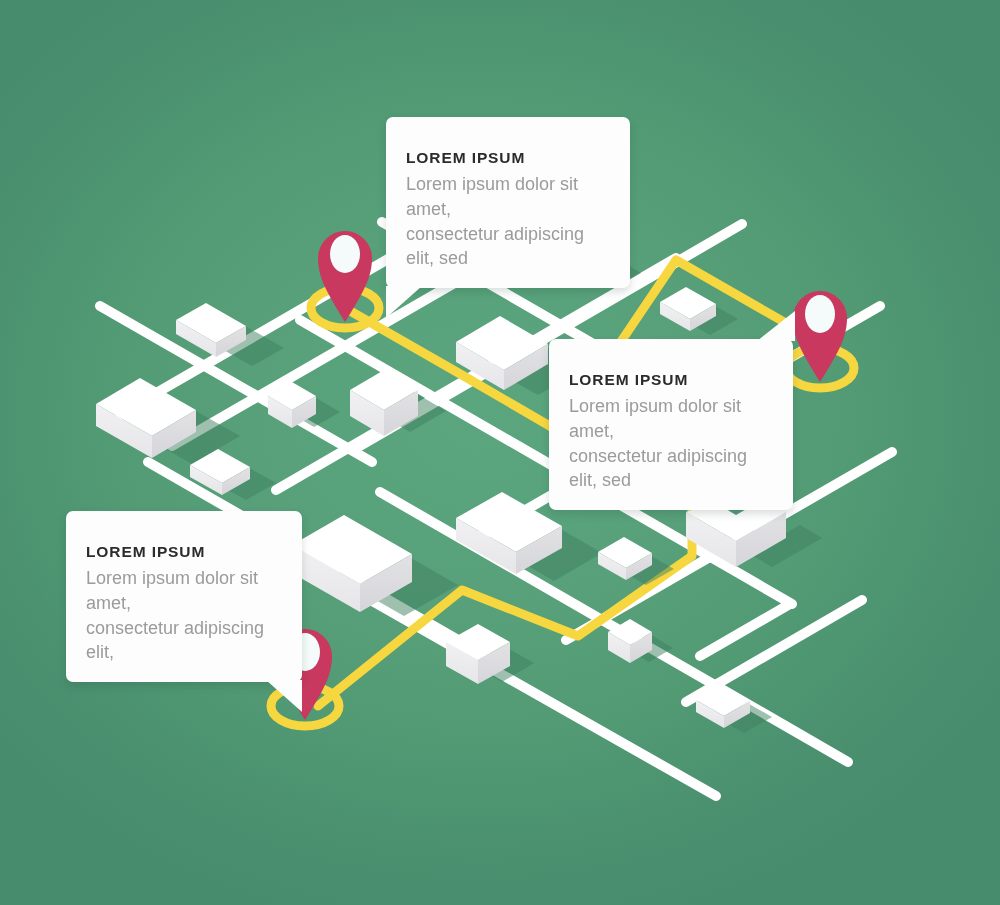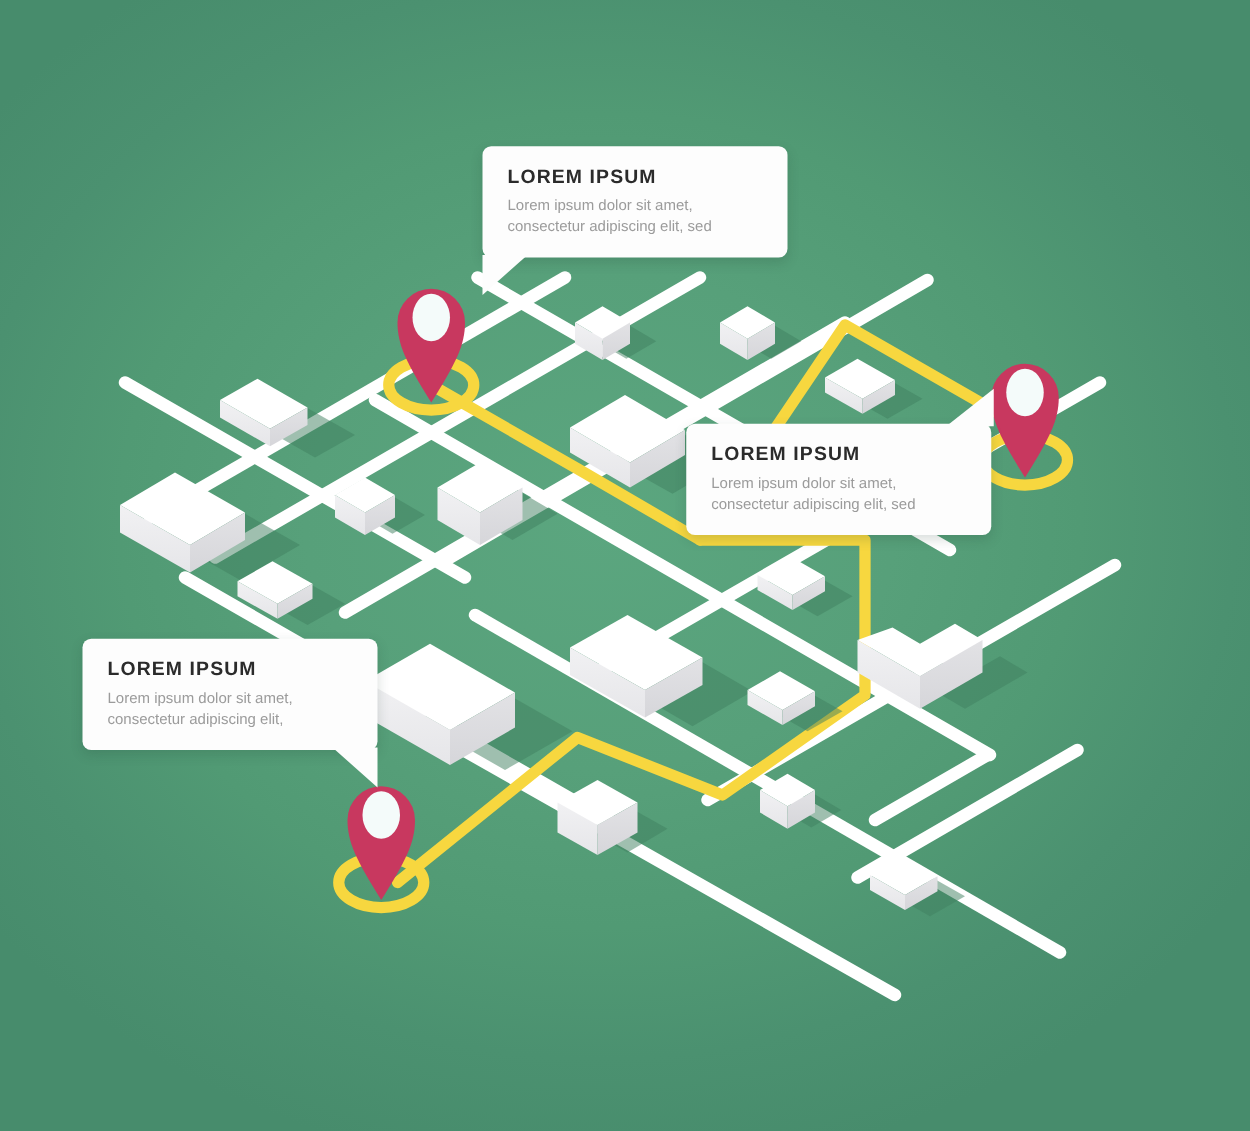--- a/index.html
+++ b/index.html
@@ -25,33 +25,33 @@
         #4b9170 82%,
         #478c6c 100%);
   }
   #map-svg { position:absolute; left:0; top:0; width:1000px; height:905px; }
 
   
   .callout {
     position:absolute;
     background:#fdfdfd;
     border-radius:7px;
-    padding:16px 20px 17px 20px;
+    padding:32px 20px 17px 20px;
     box-shadow:0 4px 9px rgba(30,60,45,0.17);
   }
   .callout-title {
     font-size:15.5px;
     letter-spacing:0.9px;
     font-weight:bold;
     color:#2b2b2b;
     margin-bottom:5px;
     white-space:nowrap;
   }
   .callout-body {
-    font-size:12px;
+    font-size:18px;
     line-height:1.38;
     color:#9b9b9b;
     white-space:pre-line;
   }
   
   .tail { position:absolute; width:0; height:0; }
 
   #callout-1 { left:386px; top:117px; width:244px; }
   #callout-1 .tail {
     left:-0px; bottom:-30px;

